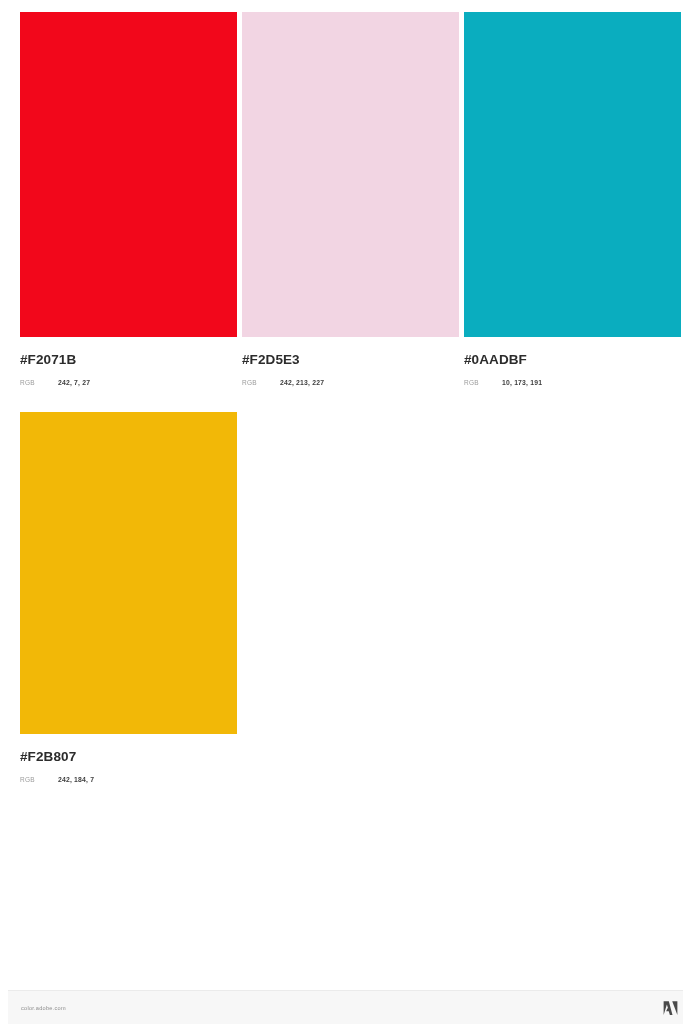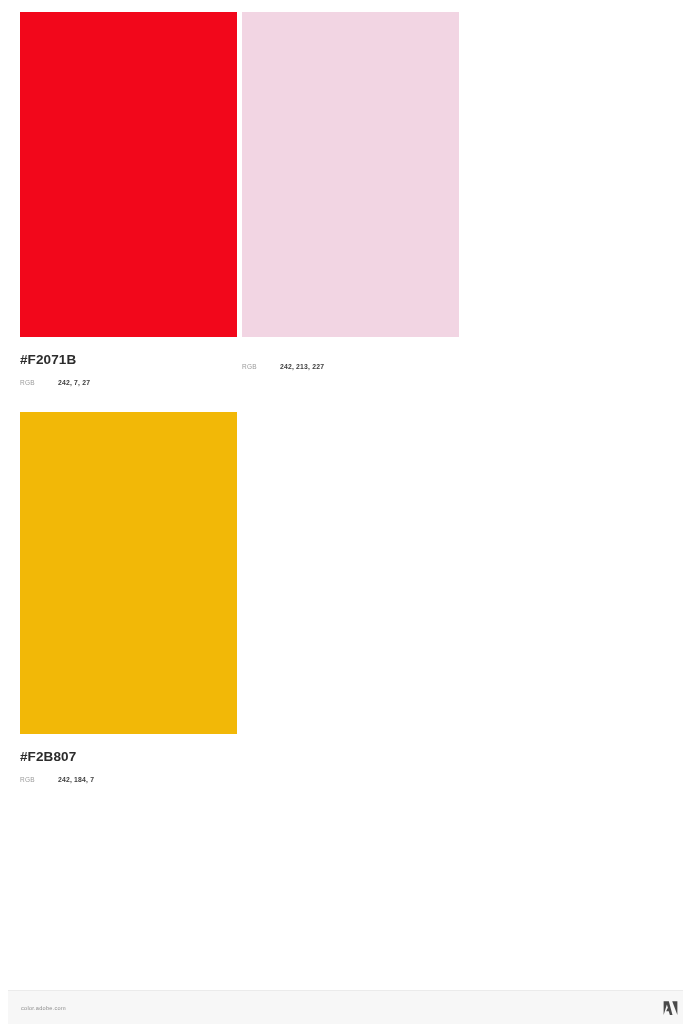--- a/index.html
+++ b/index.html
@@ -138,27 +138,38 @@
           <div class="swatch-rgb-line">
             <span class="rgb-label">RGB</span>
             <span class="rgb-values">242, 7, 27</span>
           </div>
         </div>
       </div>
 
       <div class="swatch-cell">
         <div class="swatch-chip" style="background: rgb(242, 213, 227);"></div>
         <div class="swatch-info">
+          <div class="swatch-hex">#F2D5E3</div>
           <div class="swatch-rgb-line">
             <span class="rgb-label">RGB</span>
             <span class="rgb-values">242, 213, 227</span>
           </div>
         </div>
       </div>
 
+      <div class="swatch-cell">
+        <div class="swatch-chip" style="background: rgb(10, 173, 191);"></div>
+        <div class="swatch-info">
+          <div class="swatch-hex">#0AADBF</div>
+          <div class="swatch-rgb-line">
+            <span class="rgb-label">RGB</span>
+            <span class="rgb-values">10, 173, 191</span>
+          </div>
+        </div>
+      </div>
 
     </div>
 
     <div class="swatch-row row-two">
 
       <div class="swatch-cell">
         <div class="swatch-chip" style="background: rgb(242, 184, 7);"></div>
         <div class="swatch-info">
           <div class="swatch-hex">#F2B807</div>
           <div class="swatch-rgb-line">

